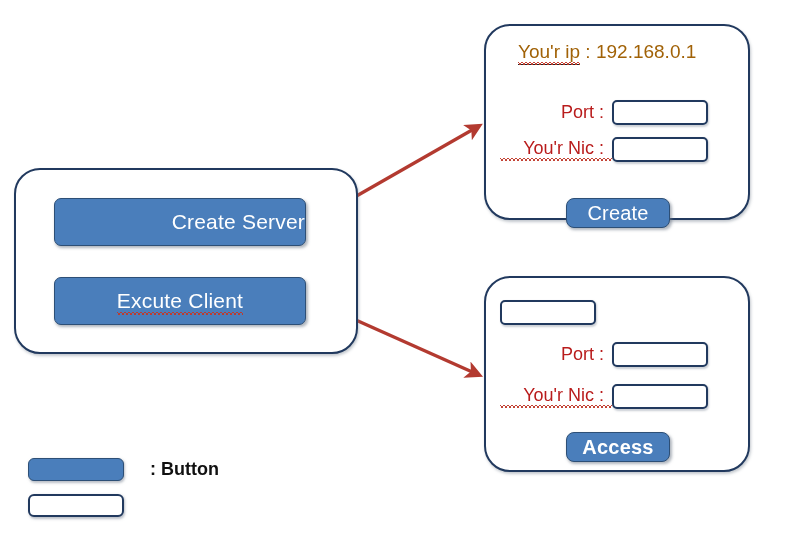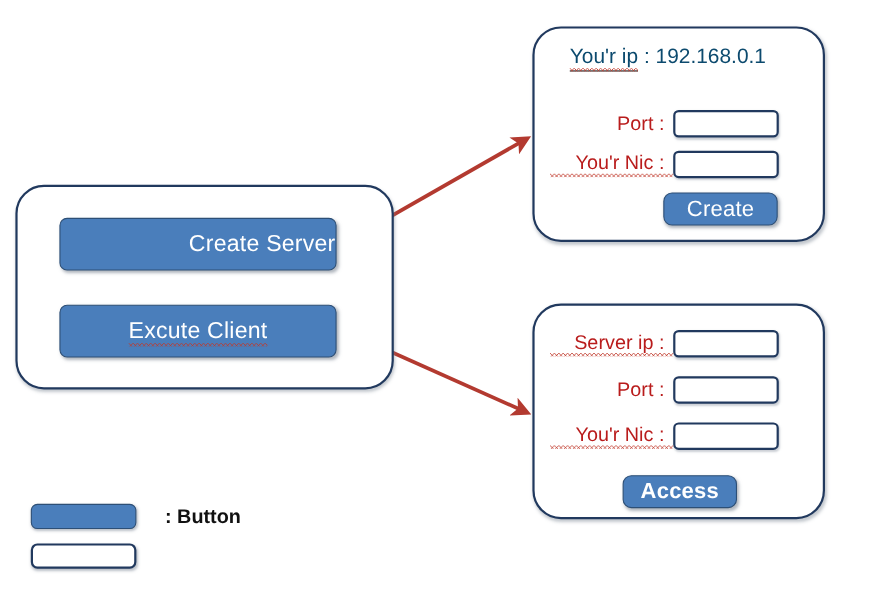--- a/index.html
+++ b/index.html
@@ -52,21 +52,21 @@
   }
   #btn-create-server { left: 54px;  top: 198px; justify-content: flex-end; }
   #btn-excute-client { left: 54px;  top: 277px; }
 
   .btn-small {
     width: 104px;
     height: 30px;
     font-size: 20px;
     border-radius: 8px;
   }
-  #btn-create { left: 566px; top: 175px; margin-left: 37px; }
+  #btn-create { left: 566px; top: 198px; }
   #btn-access { left: 566px; top: 432px; font-weight: bold; }
 
   
   .squiggle {
     position: relative;
     display: inline-block;
     padding-bottom: 1px;
   }
   .squiggle::after {
     content: "";
@@ -81,21 +81,21 @@
     opacity: .95;
   }
   .u-line {
     border-bottom: 1.5px solid #202020;
   }
 
   
   .ip-line {
     position: absolute;
     font-size: 19px;
-    color: #0c4a6e;
+    color: #a16207;
     white-space: nowrap;
   }
   #ip-heading { left: 518px; top: 41px; }
 
   .field-row {
     position: absolute;
     display: flex;
     align-items: center;
     height: 26px;
   }
@@ -213,21 +213,20 @@
     <div class="textbox"></div>
   </div>
 
   <div class="btn btn-small" id="btn-create">
     <span>Create</span>
   </div>
 
   <div class="panel" id="bot-panel"></div>
 
   <div class="field-row" id="row-serverip">
-    <span class="field-label squiggle">Server ip :</span>
     <div class="textbox"></div>
   </div>
 
   <div class="field-row" id="row-port-bot">
     <span class="field-label">Port :</span>
     <div class="textbox"></div>
   </div>
 
   <div class="field-row" id="row-nic-bot">
     <span class="field-label squiggle">You'r Nic :</span>

